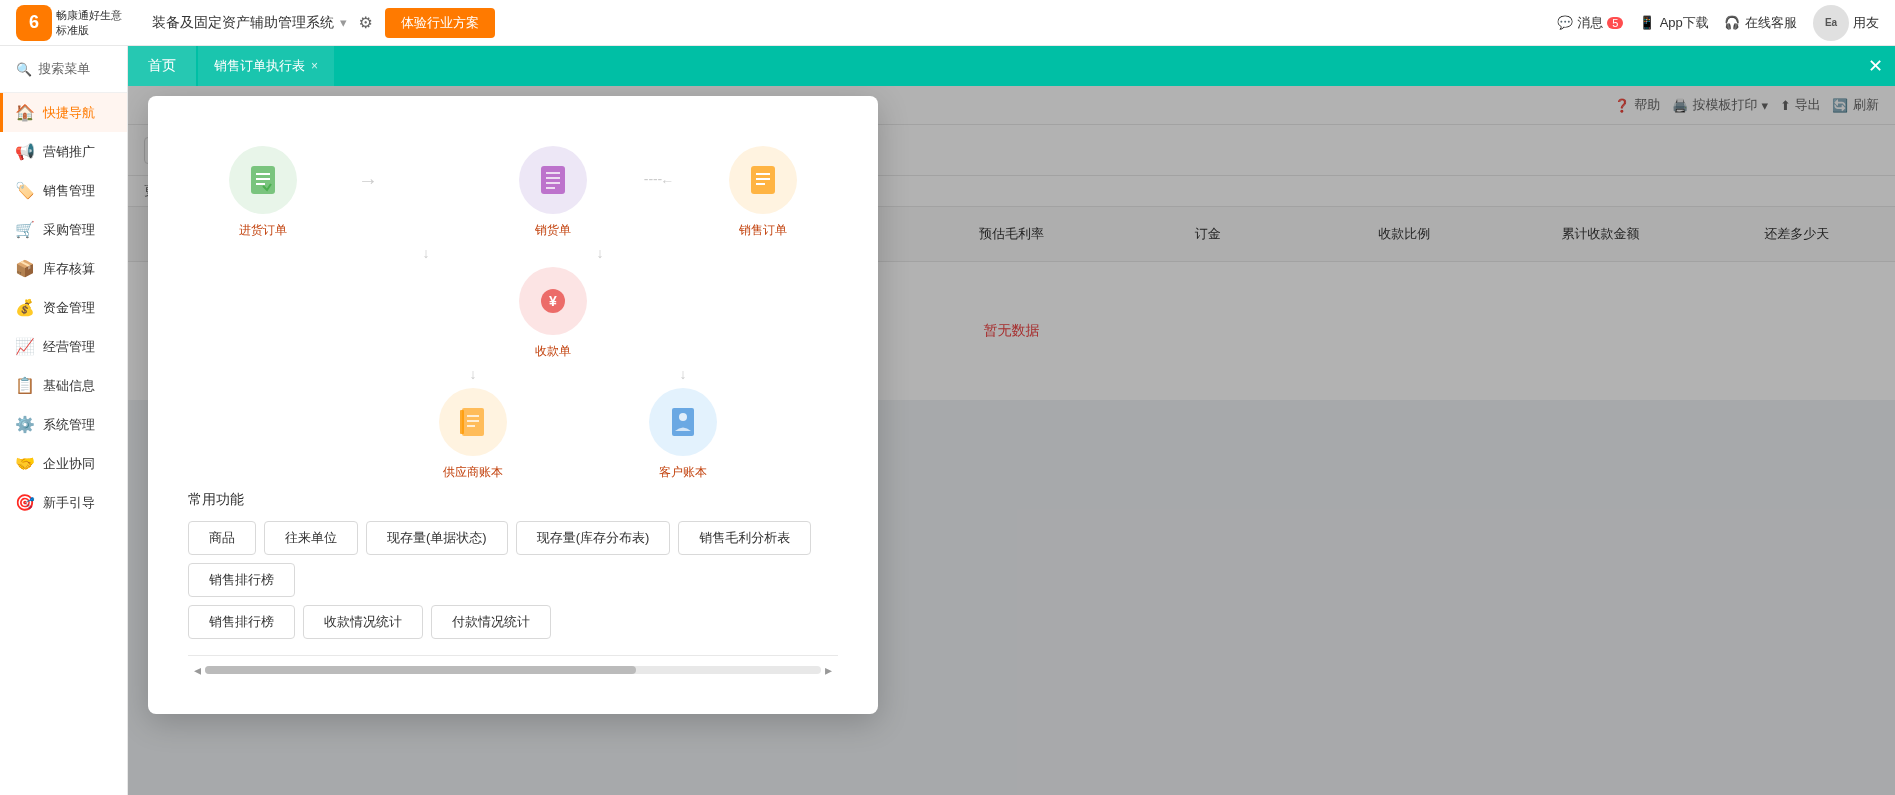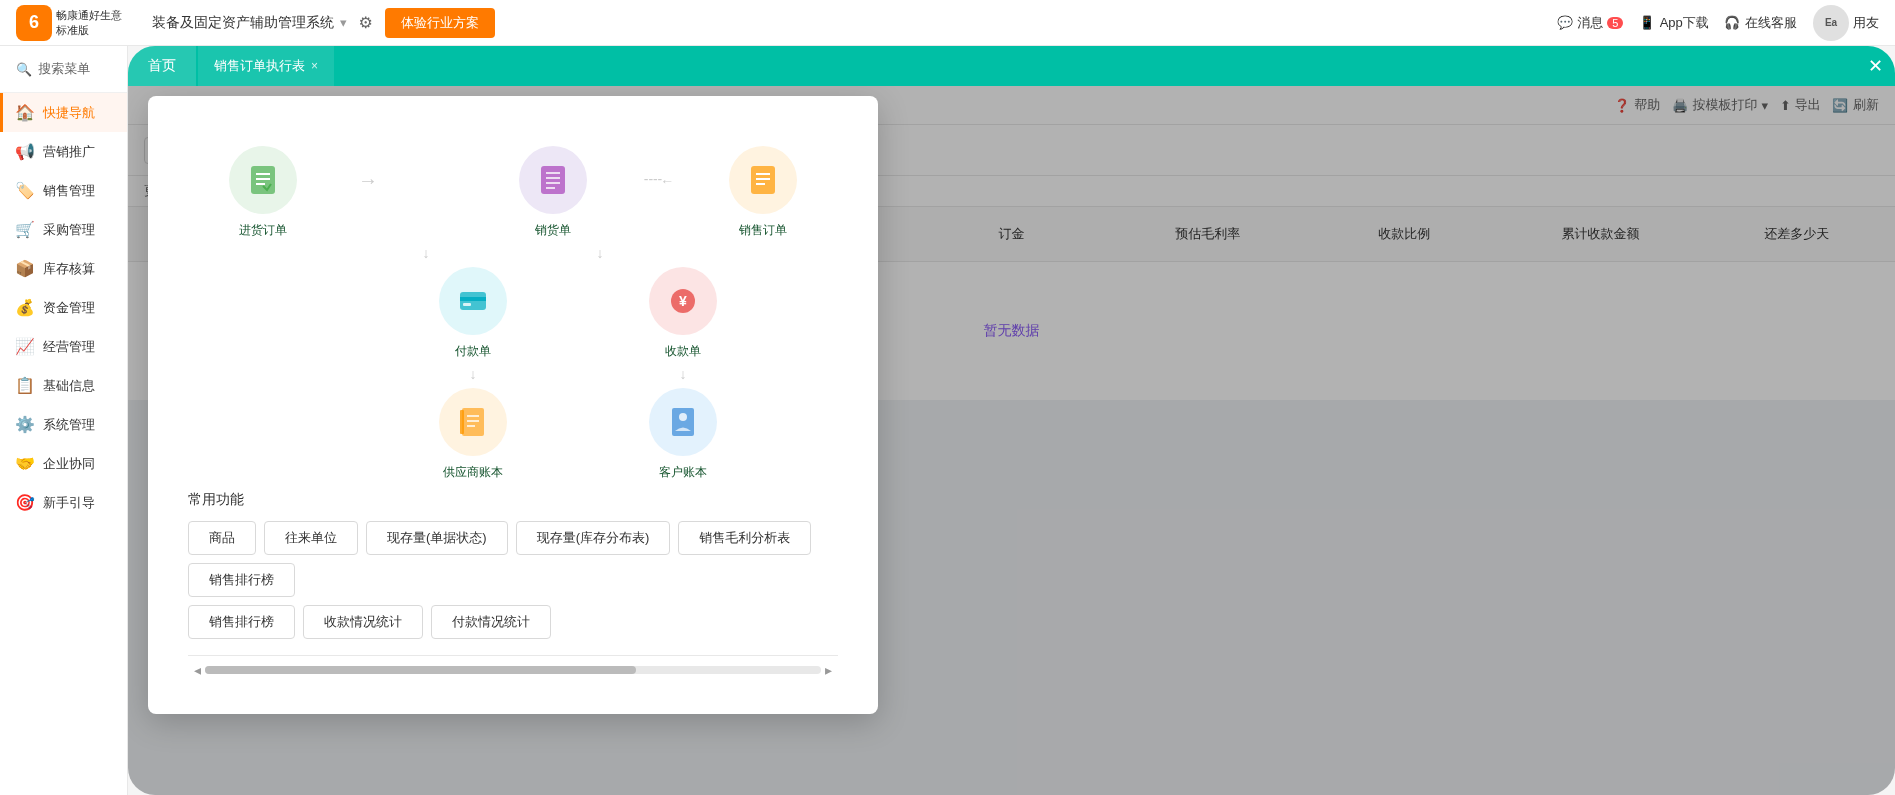--- a/index.html
+++ b/index.html
@@ -3,21 +3,21 @@
   <meta charset="utf-8">
   <style>
     * { box-sizing: border-box; margin: 0; padding: 0; }
     body { font-family: 'Microsoft YaHei', Arial, sans-serif; font-size: 13px; background: #f5f5f5; overflow: hidden; }
 
     
     .app-wrapper { display: flex; flex-direction: column; height: 795px; width: 1895px; }
     .top-bar { display: flex; align-items: center; background: #fff; height: 46px; padding: 0 16px; border-bottom: 1px solid #e8e8e8; flex-shrink: 0; }
     .main-area { display: flex; flex: 1; overflow: hidden; }
     .sidebar { width: 128px; background: #fff; border-right: 1px solid #e8e8e8; flex-shrink: 0; display: flex; flex-direction: column; }
-    .content-area { flex: 1; display: flex; flex-direction: column; overflow: hidden; border-radius: 27px; }
+    .content-area { flex: 1; display: flex; flex-direction: column; overflow: hidden; }
     .tab-bar { background: #00bfa5; height: 40px; display: flex; align-items: center; padding: 0; flex-shrink: 0; }
     .page-content { flex: 1; background: #f0f2f5; overflow: hidden; position: relative; }
 
     
     .logo-area { display: flex; align-items: center; width: 128px; flex-shrink: 0; }
     .logo-icon { width: 36px; height: 36px; background: #ff7a00; border-radius: 8px; display: flex; align-items: center; justify-content: center; margin-right: 4px; }
     .logo-icon span { color: white; font-size: 18px; font-weight: bold; }
     .logo-text { font-size: 11px; color: #333; line-height: 1.3; }
     .app-title-area { display: flex; align-items: center; margin-left: 8px; flex: 1; }
     .app-title { font-size: 14px; color: #333; font-weight: 500; }
@@ -45,21 +45,21 @@
     .content-toolbar { background: white; padding: 10px 16px; display: flex; align-items: center; gap: 12px; border-bottom: 1px solid #e8e8e8; flex-wrap: wrap; }
     .toolbar-right { margin-left: auto; display: flex; align-items: center; gap: 12px; }
     .toolbar-btn { display: flex; align-items: center; gap: 4px; color: #666; font-size: 13px; cursor: pointer; }
     .search-btn { background: #ff7a00; color: white; border: none; border-radius: 4px; padding: 6px 20px; font-size: 13px; cursor: pointer; }
     .date-input { border: 1px solid #d9d9d9; border-radius: 4px; padding: 5px 8px; font-size: 13px; color: #bbb; width: 140px; }
     .status-select { border: 1px solid #d9d9d9; border-radius: 4px; padding: 5px 8px; font-size: 13px; color: #333; width: 120px; }
     .more-conditions { color: #666; font-size: 13px; cursor: pointer; padding: 4px 0; }
     .settings-small-btn { background: #fff; border: 1px solid #d9d9d9; border-radius: 4px; padding: 5px 12px; font-size: 13px; color: #666; cursor: pointer; }
     .table-header { display: flex; background: #fafafa; border-bottom: 1px solid #e8e8e8; padding: 10px 0; }
     .table-col { padding: 8px 12px; font-size: 13px; color: #333; text-align: center; flex: 1; white-space: nowrap; font-weight: 500; }
-    .no-data { text-align: center; padding: 60px; color: #8b5cf6; font-size: 14px; }
+    .no-data { text-align: center; padding: 60px; color: #ef4444; font-size: 14px; }
 
     
     .modal-overlay { position: absolute; top: 0; left: 0; right: 0; bottom: 0; background: rgba(0,0,0,0.3); z-index: 100; display: flex; align-items: flex-start; justify-content: flex-start; padding-top: 10px; padding-left: 20px; }
     .modal { background: white; border-radius: 8px; width: 730px; padding: 30px 40px; box-shadow: 0 8px 32px rgba(0,0,0,0.2); position: relative; }
 
     
     .common-funcs { }
     .common-funcs-title { font-size: 14px; color: #333; font-weight: 500; margin-bottom: 12px; }
     .func-buttons { display: flex; flex-wrap: wrap; gap: 8px; }
     .func-btn { border: 1px solid #d9d9d9; border-radius: 4px; padding: 7px 20px; font-size: 13px; color: #333; cursor: pointer; background: white; }
@@ -68,21 +68,21 @@
     .scroll-bar-area { border-top: 1px solid #e8e8e8; padding: 6px; display: flex; align-items: center; gap: 4px; }
     .scroll-track { flex: 1; height: 8px; background: #e8e8e8; border-radius: 4px; position: relative; }
     .scroll-thumb { width: 70%; height: 8px; background: #bbb; border-radius: 4px; position: absolute; left: 0; }
     .scroll-arrow { color: #999; font-size: 14px; cursor: pointer; }
 
     
     .flow-diagram { padding: 20px 10px 10px; }
 
     .fi { display: flex; flex-direction: column; align-items: center; gap: 8px; }
     .fc { width: 68px; height: 68px; border-radius: 50%; display: flex; align-items: center; justify-content: center; font-size: 26px; }
-    .fl { font-size: 12px; color: #14532d; }
+    .fl { font-size: 12px; color: #c2410c; }
 
     
     .ea-avatar { width: 36px; height: 36px; border-radius: 50%; background: #e0e0e0; display: flex; align-items: center; justify-content: center; font-size: 10px; color: #555; font-weight: bold; }
   </style>
 </head>
 <body>
 
 <div class="app-wrapper">
 
   <div class="top-bar">
@@ -230,22 +230,22 @@
         <div style="background:white; padding: 6px 16px; border-bottom: 1px solid #e8e8e8;">
           <span class="more-conditions">更多条件</span>
         </div>
 
         <div style="background:white; overflow:auto;">
           <div class="table-header">
             <div class="table-col">品</div>
             <div class="table-col">商品</div>
             <div class="table-col">金额</div>
             <div class="table-col">预估毛利</div>
+            <div class="table-col">预估毛利率</div>
             <div class="table-col">订金</div>
-            <div class="table-col">预估毛利率</div>
             <div class="table-col">收款比例</div>
             <div class="table-col">累计收款金额</div>
             <div class="table-col">还差多少天</div>
           </div>
           <div class="no-data">暂无数据</div>
         </div>
 
         <div class="modal-overlay">
           <div class="modal">
 
@@ -310,30 +310,20 @@
                 <div style="width:80px;"></div>
                 <div style="width:130px; text-align:center; color:#ccc; font-size:14px; line-height:2;">↓</div>
                 <div style="width:80px;"></div>
                 <div style="width:130px; text-align:center; color:#ccc; font-size:14px; line-height:2;"></div>
               </div>
 
               <div style="display:flex; align-items:center; margin-top:0;">
                 <div style="width:130px;"></div>
                 <div style="width:80px;"></div>
 
-                <div class="fi" style="width:130px;">
-                  <div class="fc" style="background:#e0f7fa; font-size:24px;">
-                    <svg width="36" height="36" viewBox="0 0 36 36">
-                        <rect x="5" y="9" width="26" height="18" rx="3" fill="#00acc1" opacity="0.7"></rect>
-                        <rect x="5" y="14" width="26" height="4" fill="#00acc1" opacity="0.9"></rect>
-                        <rect x="8" y="20" width="8" height="3" rx="1" fill="white" opacity="0.8"></rect>
-                      </svg>
-                  </div>
-                  <span class="fl">付款单</span>
-                </div>
                 <div style="width:80px;"></div>
 
                 <div class="fi" style="width:130px;">
                   <div class="fc" style="background:#fce4e4; font-size:24px;">
                     <svg width="36" height="36" viewBox="0 0 36 36">
                         <circle cx="18" cy="18" r="12" fill="#e53935" opacity="0.7"></circle>
                         <text x="18" y="23" text-anchor="middle" fill="white" font-size="14" font-weight="bold">¥</text>
                       </svg>
                   </div>
                   <span class="fl">收款单</span>

